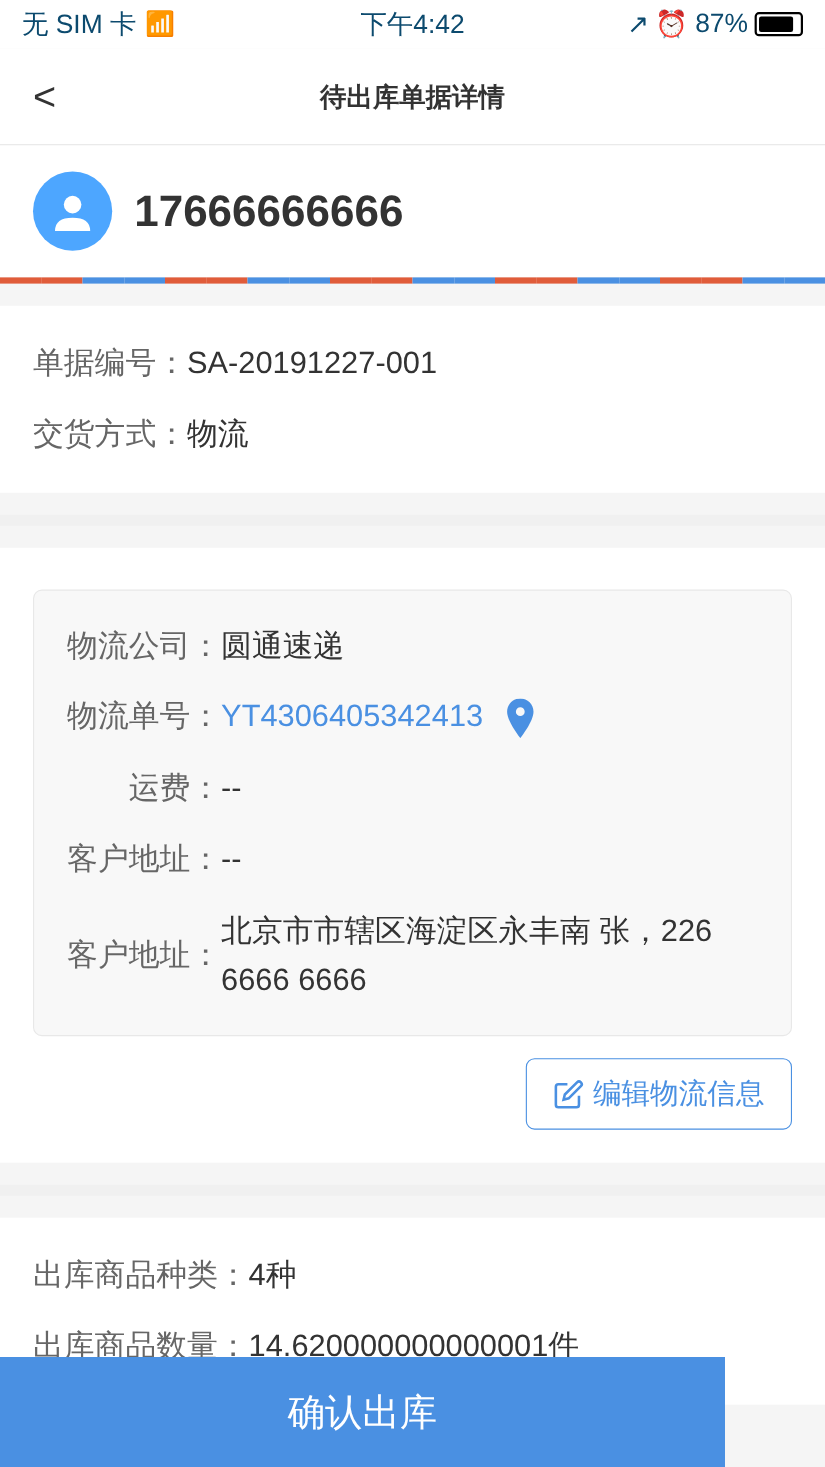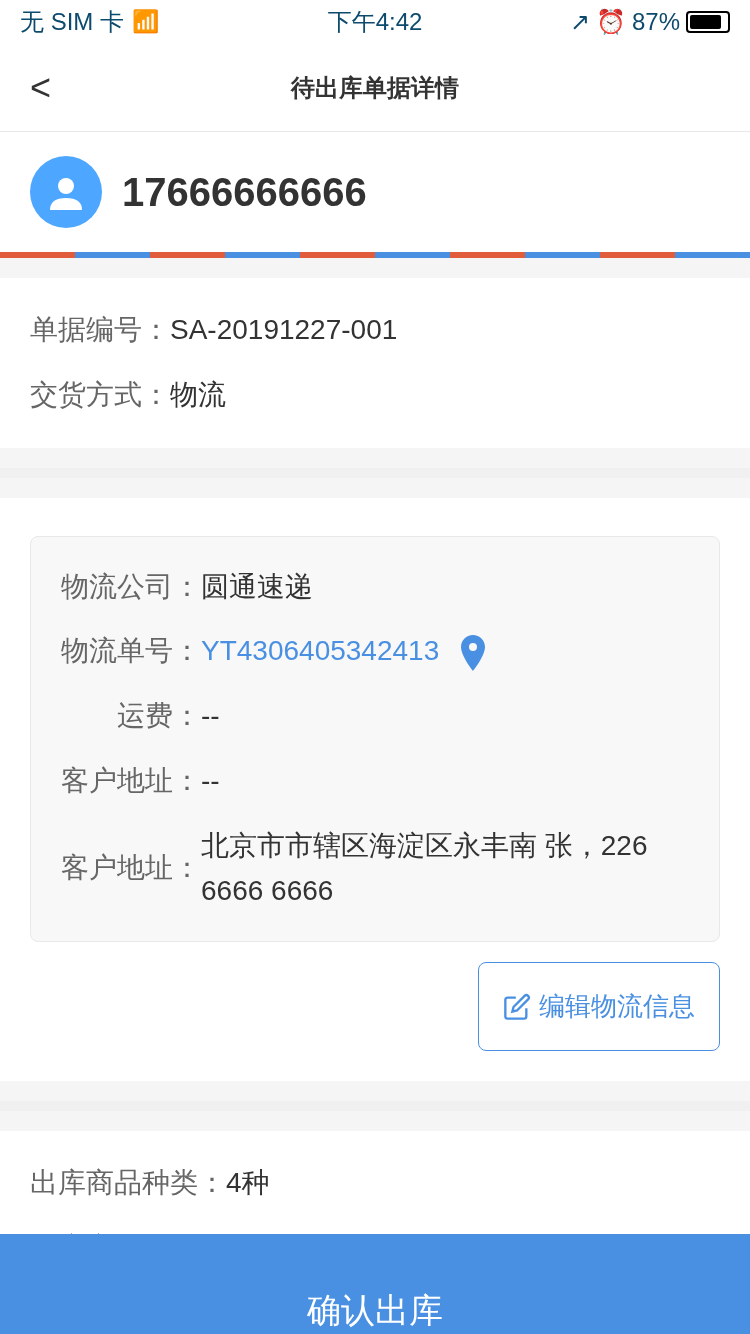--- a/index.html
+++ b/index.html
@@ -163,21 +163,21 @@
     
     .edit-logistics-btn {
       display: flex;
       align-items: center;
       justify-content: flex-end;
       margin-top: 20px;
     }
     .btn-outline {
       border: 1px solid #4a90e2;
       color: #4a90e2;
-      padding: 26px 24px;
+      padding: 14px 24px;
       border-radius: 8px;
       font-size: 26px;
       display: flex;
       align-items: center;
       gap: 8px;
       background: #fff;
       cursor: pointer;
     }
 
     
@@ -185,25 +185,25 @@
       background: #fff;
       padding: 30px;
       margin: 20px 0;
     }
 
     
     .confirm-bar {
       position: fixed;
       bottom: 0;
       left: 0;
-      width: 750px;
+      width: 659px;
       height: 100px;
       background: #4a90e2;
       display: flex;
-      align-items: flex-end;
+      align-items: center;
       justify-content: center;
       cursor: pointer;
     }
     .confirm-btn-text {
       color: #fff;
       font-size: 34px;
       font-weight: 500;
     }
 
     

